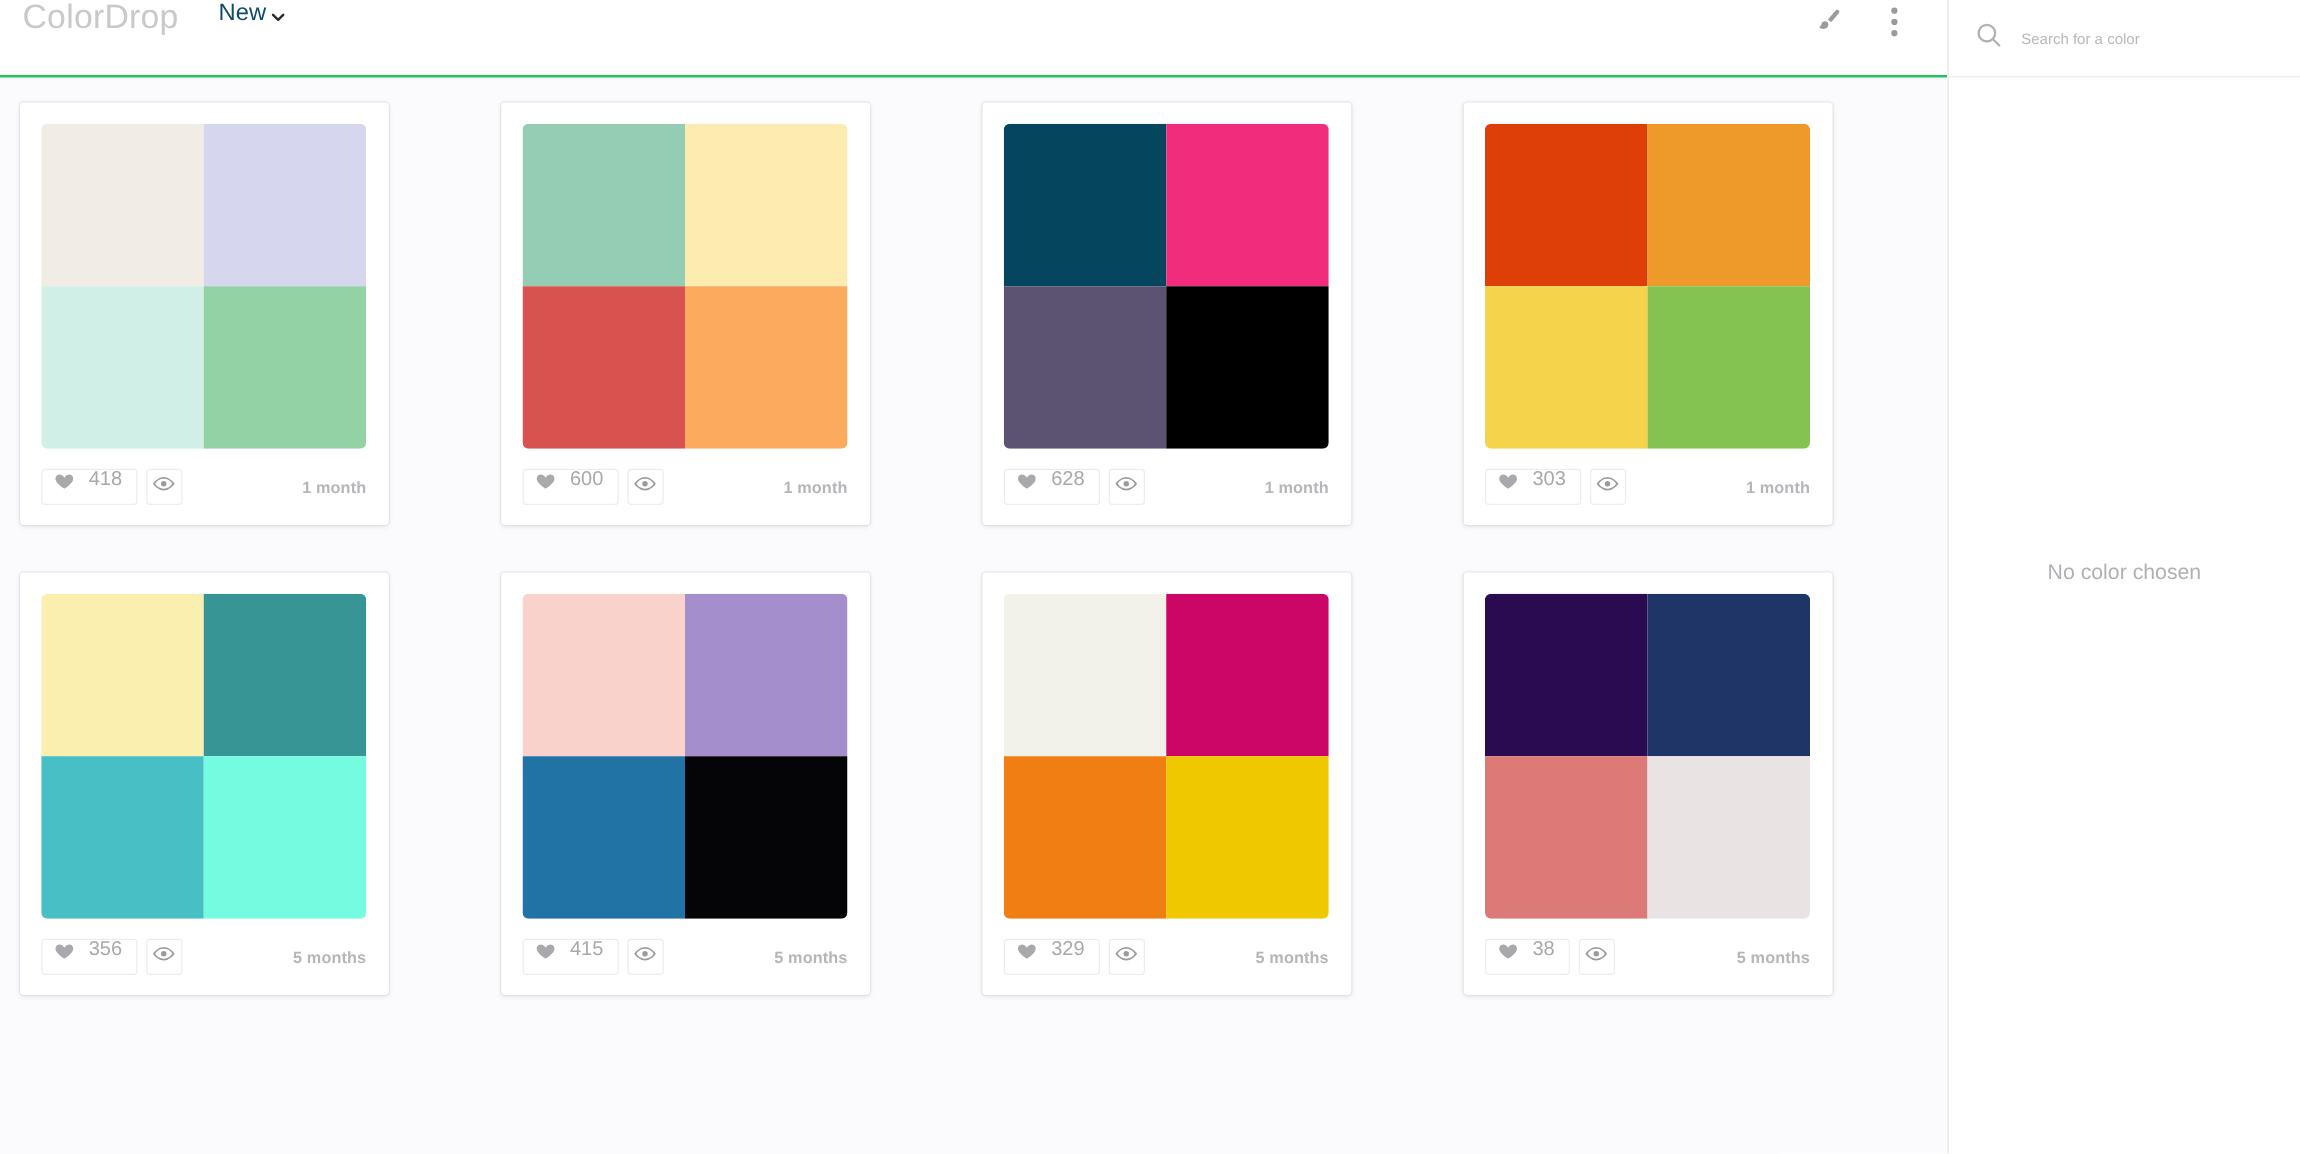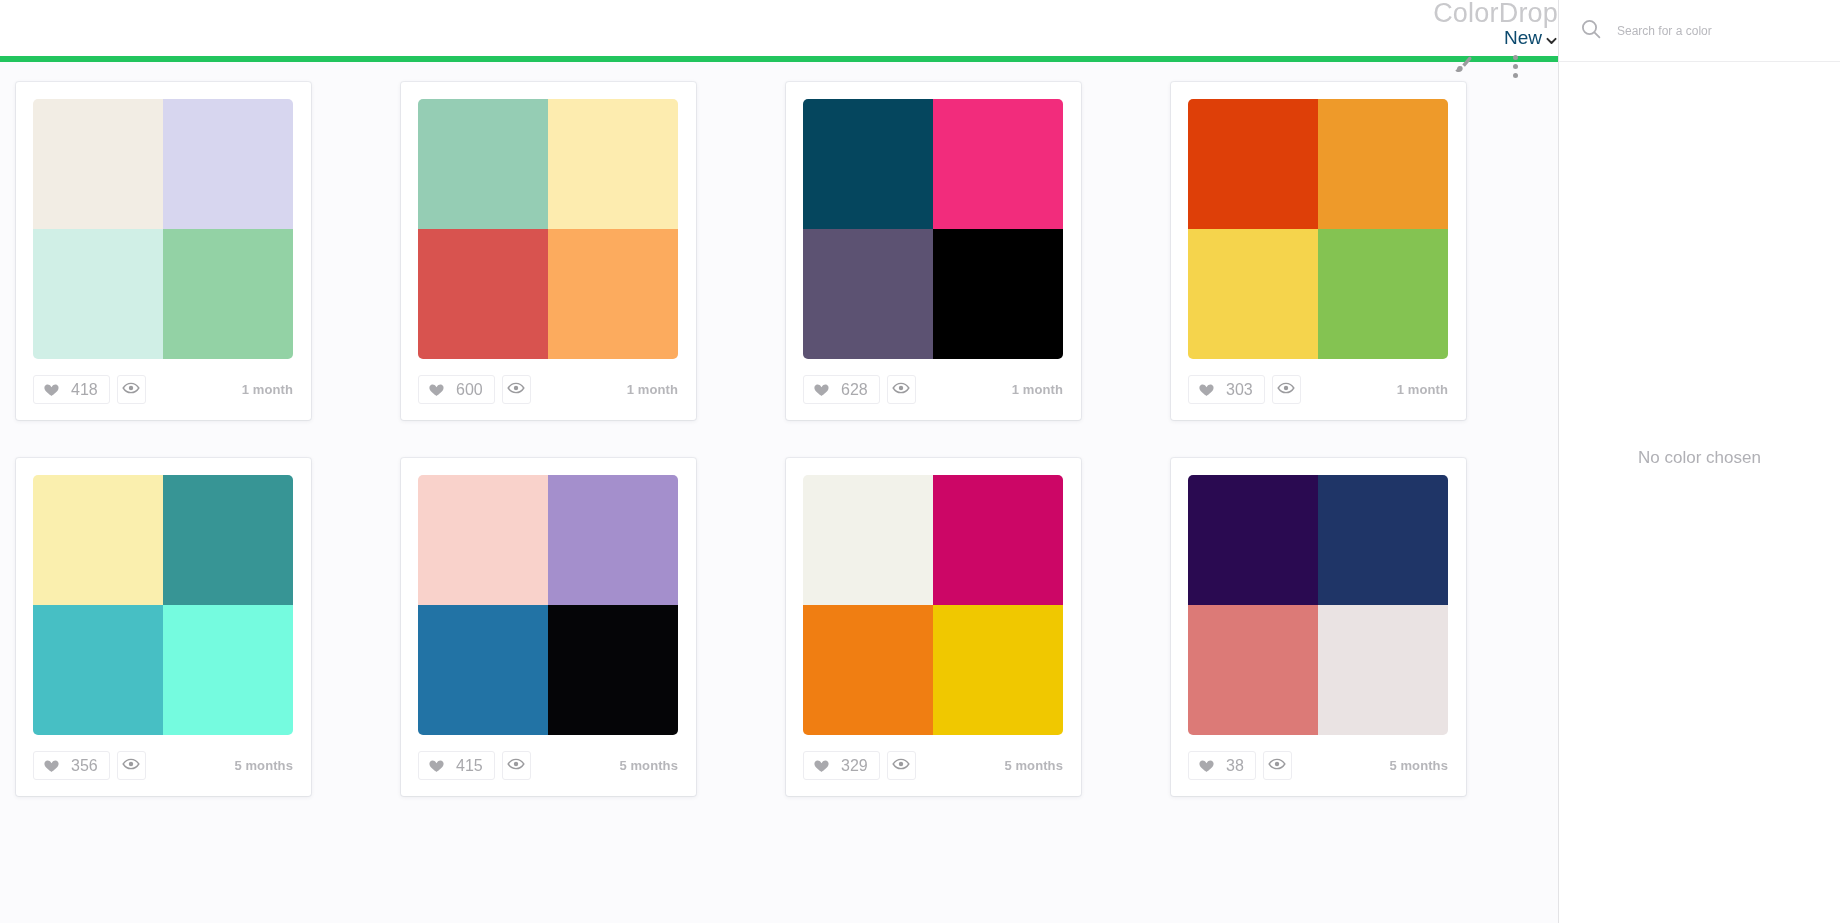--- a/index.html
+++ b/index.html
@@ -19,24 +19,23 @@
     background: #fbfbfd;
     overflow: hidden;
   }
 
   
   .topbar {
     position: relative;
     height: 62px;
     width: 100%;
     background: #ffffff;
-    border-bottom: 6px solid #22c55e;
-    display: flex;
-    align-items: flex-end;
-    flex-direction: column;
+    border-bottom: 2px solid #22c55e;
+    display: flex;
+    align-items: flex-start;
   }
   .brand {
     margin-left: 18px;
     font-size: 27px;
     font-weight: 400;
     color: #c9c9cc;
     letter-spacing: 0.2px;
     line-height: 1;
   }
   .nav-new {
@@ -103,21 +102,21 @@
   }
   .swatch { width: 100%; height: 100%; }
 
   .card-footer {
     display: flex;
     align-items: center;
     height: 61px;
     padding-right: 1px;
   }
   .like-btn {
-    display: flex; align-items: center; gap: 11px;
+    display: flex; align-items: flex-start; gap: 11px;
     border: 1px solid #ededf1;
     border-radius: 3px;
     height: 29px;
     padding: 0 11px 0 9px;
     cursor: pointer;
     background: #fff;
   }
   .heart { color: #a9a9ad; display:flex; }
   .like-count { font-size: 16px; color: #a9a9ad; line-height: 1; }
   .eye-btn {

